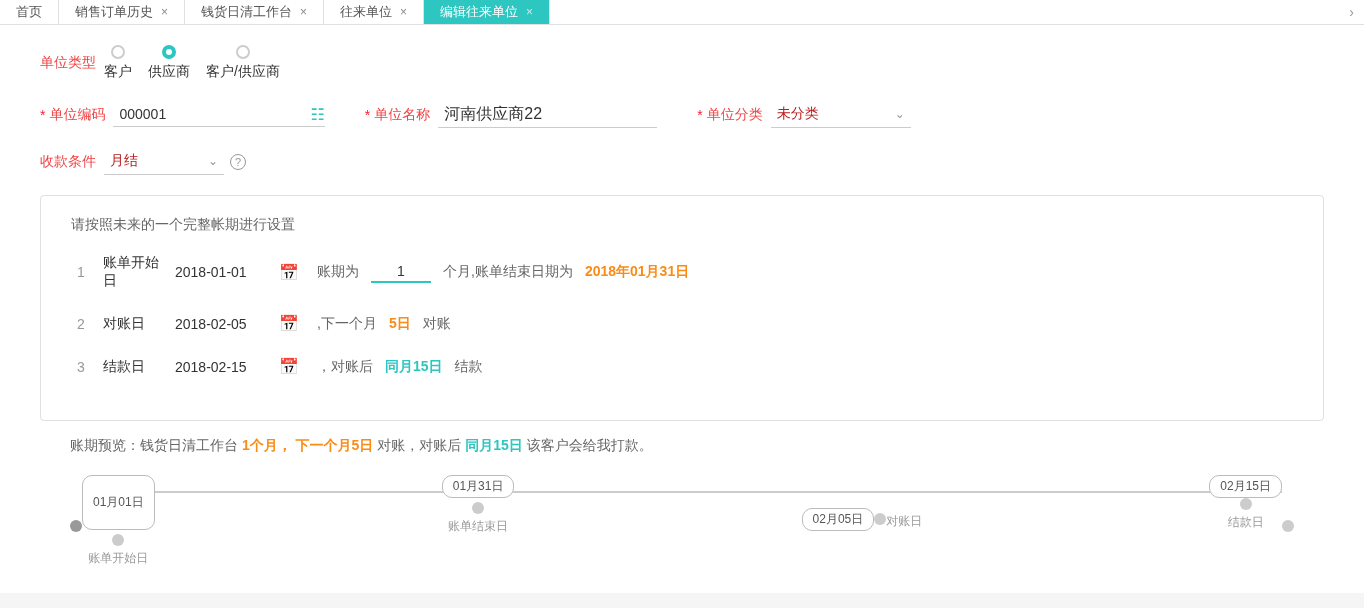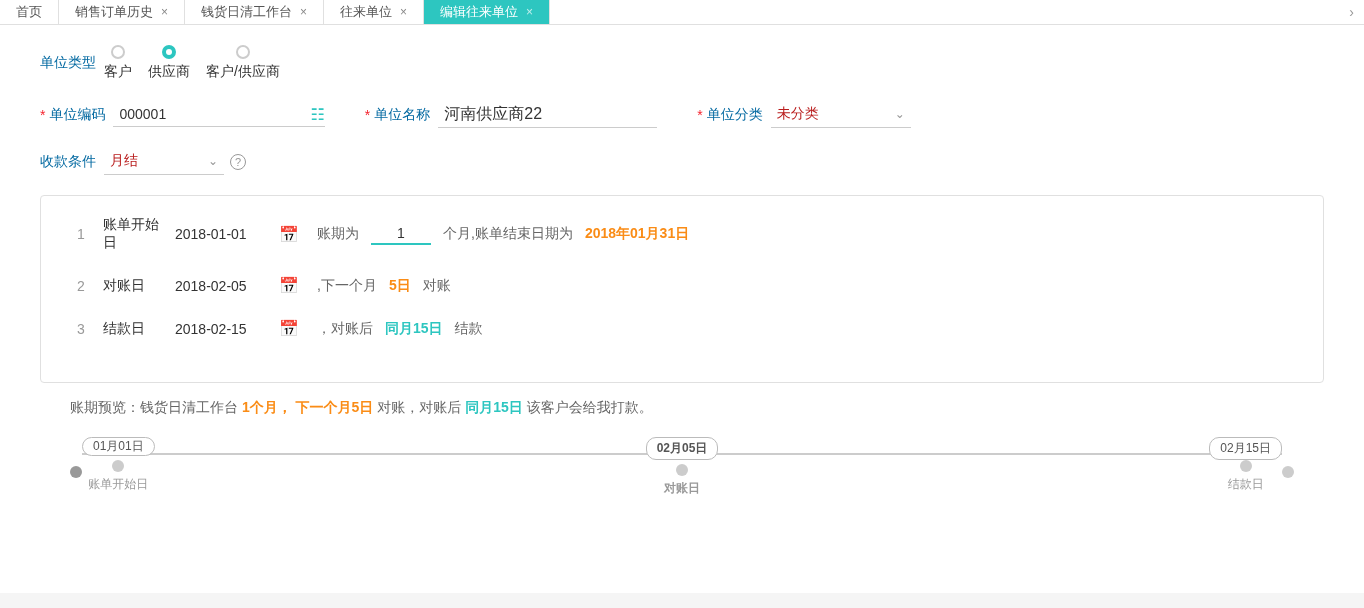--- a/index.html
+++ b/index.html
@@ -52,21 +52,21 @@
     }
 
     
     .form-row {
       display: flex;
       align-items: center;
       margin-bottom: 20px;
       flex-wrap: wrap;
     }
     .form-label {
-      color: #0369a1;
+      color: #ef4444;
       margin-right: 8px;
       white-space: nowrap;
       font-family: Liberation Mono, monospace;
     }
     .required-star {
       color: #f5222d;
       margin-right: 4px;
     }
     .form-field {
       display: flex;
@@ -332,20 +332,21 @@
   <div class="form-row">
     <span class="form-label">收款条件</span>
     <div class="select-field" style="min-width:120px;">
       <span class="select-value">月结</span>
       <span class="select-arrow">⌄</span>
     </div>
     <span class="help-icon">?</span>
   </div>
 
   <div class="period-box">
+    <div class="period-title">请按照未来的一个完整帐期进行设置</div>
 
     <div class="period-row">
       <span class="period-num">1</span>
       <span class="period-row-label">账单开始日</span>
       <div class="period-date-field">
         <input type="text" class="period-date-input" value="2018-01-01" style="">
         <span class="cal-icon">📅</span>
       </div>
       <span class="period-desc">账期为</span>
       <input type="text" class="period-input-num" value="1" style="">
@@ -392,27 +393,32 @@
 
       <div style="width:12px;height:12px;border-radius:50%;background:#999;flex-shrink:0;margin-top:10px;"></div>
 
       <div style="flex:1;position:relative;">
 
         <div style="position:absolute;top:16px;left:0;right:0;height:2px;background:#ccc;"></div>
 
         <div style="display:flex;justify-content:space-between;position:relative;">
 
           <div style="display:flex;flex-direction:column;align-items:center;">
-            <div style="border:1px solid #bbb;border-radius:10px;padding:0 10px;font-size:12px;color:#555;background:#fff;white-space:nowrap;margin-bottom:4px;">01月01日</div>
+            <div style="border:1px solid #bbb;border-radius:10px;padding:18px 10px;font-size:12px;color:#555;background:#fff;white-space:nowrap;margin-bottom:4px;">01月01日</div>
             <div style="width:12px;height:12px;border-radius:50%;background:#ccc;margin-bottom:4px;"></div>
             <div style="font-size:12px;color:#999;">账单开始日</div>
           </div>
 
-
-          <div style="display:flex;flex-direction:column;align-items:center;font-weight:bold;">
+          <div style="display:flex;flex-direction:column;align-items:center;">
+            <div style="border:1px solid #bbb;border-radius:10px;padding:2px 10px;font-size:12px;color:#555;background:#fff;white-space:nowrap;margin-bottom:4px;">01月31日</div>
+            <div style="width:12px;height:12px;border-radius:50%;background:#ccc;margin-bottom:4px;"></div>
+            <div style="font-size:12px;color:#999;">账单结束日</div>
+          </div>
+
+          <div style="display:flex;flex-direction:row;align-items:center;">
             <div style="border:1px solid #bbb;border-radius:10px;padding:2px 10px;font-size:12px;color:#555;background:#fff;white-space:nowrap;margin-bottom:4px;">02月05日</div>
             <div style="width:12px;height:12px;border-radius:50%;background:#ccc;margin-bottom:4px;"></div>
             <div style="font-size:12px;color:#999;">对账日</div>
           </div>
 
           <div style="display:flex;flex-direction:column;align-items:center;">
             <div style="border:1px solid #bbb;border-radius:10px;padding:2px 10px;font-size:12px;color:#555;background:#fff;white-space:nowrap;margin-bottom:0;">02月15日</div>
             <div style="width:12px;height:12px;border-radius:50%;background:#ccc;margin-bottom:4px;"></div>
             <div style="font-size:12px;color:#999;">结款日</div>
           </div>

